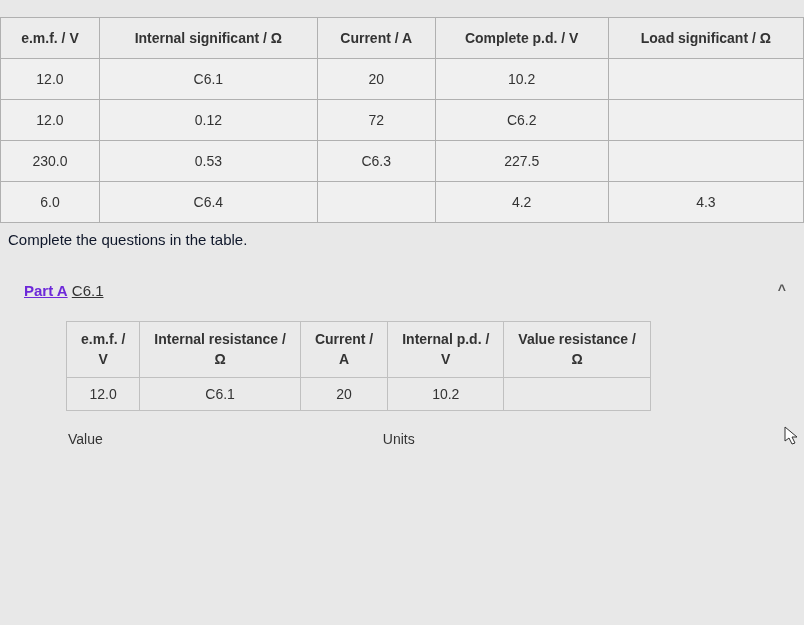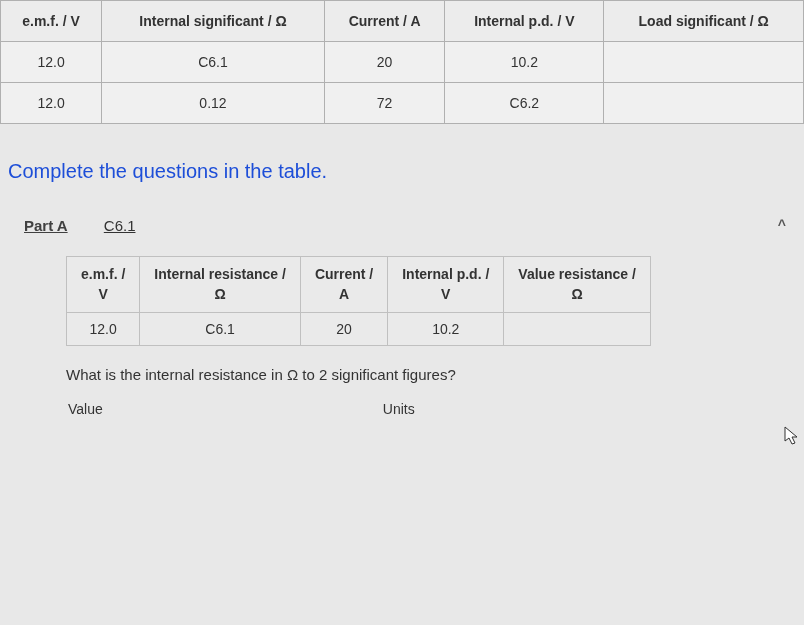--- a/index.html
+++ b/index.html
@@ -10,55 +10,56 @@
       height: 625px;
       overflow: hidden;
       color: #333;
       font-size: 14px;
       position: relative;
     }
     .main-table {
       width: 100%;
       border-collapse: collapse;
       background: #f5f5f5;
+      margin-top: 17px;
     }
     .main-table th, .main-table td {
       border: 1px solid #b0b0b0;
       padding: 12px 8px;
       text-align: center;
       font-weight: normal;
     }
     .main-table th {
       background: #ececec;
       font-weight: bold;
       font-size: 14px;
     }
     .main-table td {
       background: #f0f0f0;
     }
     .instruction {
-      margin: 36px 0 20px 8px;
-      font-size: 20px;
-      color: #1d4ed8;
+      margin: 8px 0 20px 8px;
+      font-size: 15px;
+      color: #0f172a;
     }
     .part-box {
       margin: 0 8px;
       padding: 14px 16px 8px 16px;
       background: #e8e8e8;
       position: relative;
     }
     .part-header {
       font-size: 15px;
       margin-bottom: 22px;
     }
     .part-label {
       text-decoration: underline;
       font-weight: bold;
-      color: #404040;
-      margin-right: 32px;
+      color: #6d28d9;
+      margin-right: 0;
     }
     .part-code {
       text-decoration: underline;
       color: #333;
     }
     .collapse-caret {
       position: absolute;
       right: 10px;
       top: 14px;
       cursor: pointer;
@@ -107,38 +108,52 @@
   </style>
 </head>
 <body>
 
 <table class="main-table">
   <thead>
     <tr>
       <th>e.m.f. / V</th>
       <th>Internal significant / Ω</th>
       <th>Current / A</th>
-      <th>Internal p.d. / V</th>
+      <th>Complete p.d. / V</th>
       <th>Load significant / Ω</th>
     </tr>
   </thead>
   <tbody>
     <tr>
       <td>12.0</td>
       <td>C6.1</td>
       <td>20</td>
       <td>10.2</td>
       <td></td>
     </tr>
     <tr>
       <td>12.0</td>
       <td>0.12</td>
       <td>72</td>
       <td>C6.2</td>
       <td></td>
+    </tr>
+    <tr>
+      <td>230.0</td>
+      <td>0.53</td>
+      <td>C6.3</td>
+      <td>227.5</td>
+      <td></td>
+    </tr>
+    <tr>
+      <td>6.0</td>
+      <td>C6.4</td>
+      <td></td>
+      <td>4.2</td>
+      <td>4.3</td>
     </tr>
   </tbody>
 </table>
 
 <div class="instruction">Complete the questions in the table.</div>
 
 <div class="part-box">
   <div class="part-header">
     <span class="part-label">Part A</span>
     <span class="part-code">C6.1</span>
@@ -176,21 +191,20 @@
       <tr>
         <td>12.0</td>
         <td>C6.1</td>
         <td>20</td>
         <td>10.2</td>
         <td></td>
       </tr>
     </tbody>
   </table>
 
-  <div class="question">What is the internal resistance in Ω to 2 significant figures?</div>
 
   <div class="answer-row">
     <span>Value</span>
     <span>Units</span>
   </div>
 </div>
 
 <div class="cursor">
   <svg width="16" height="20" viewBox="0 0 16 20">
       <path d="M1 1 L1 15 L5 12 L8 18 L11 17 L8 11 L13 11 Z" fill="#fff" stroke="#333" stroke-width="1"></path>

